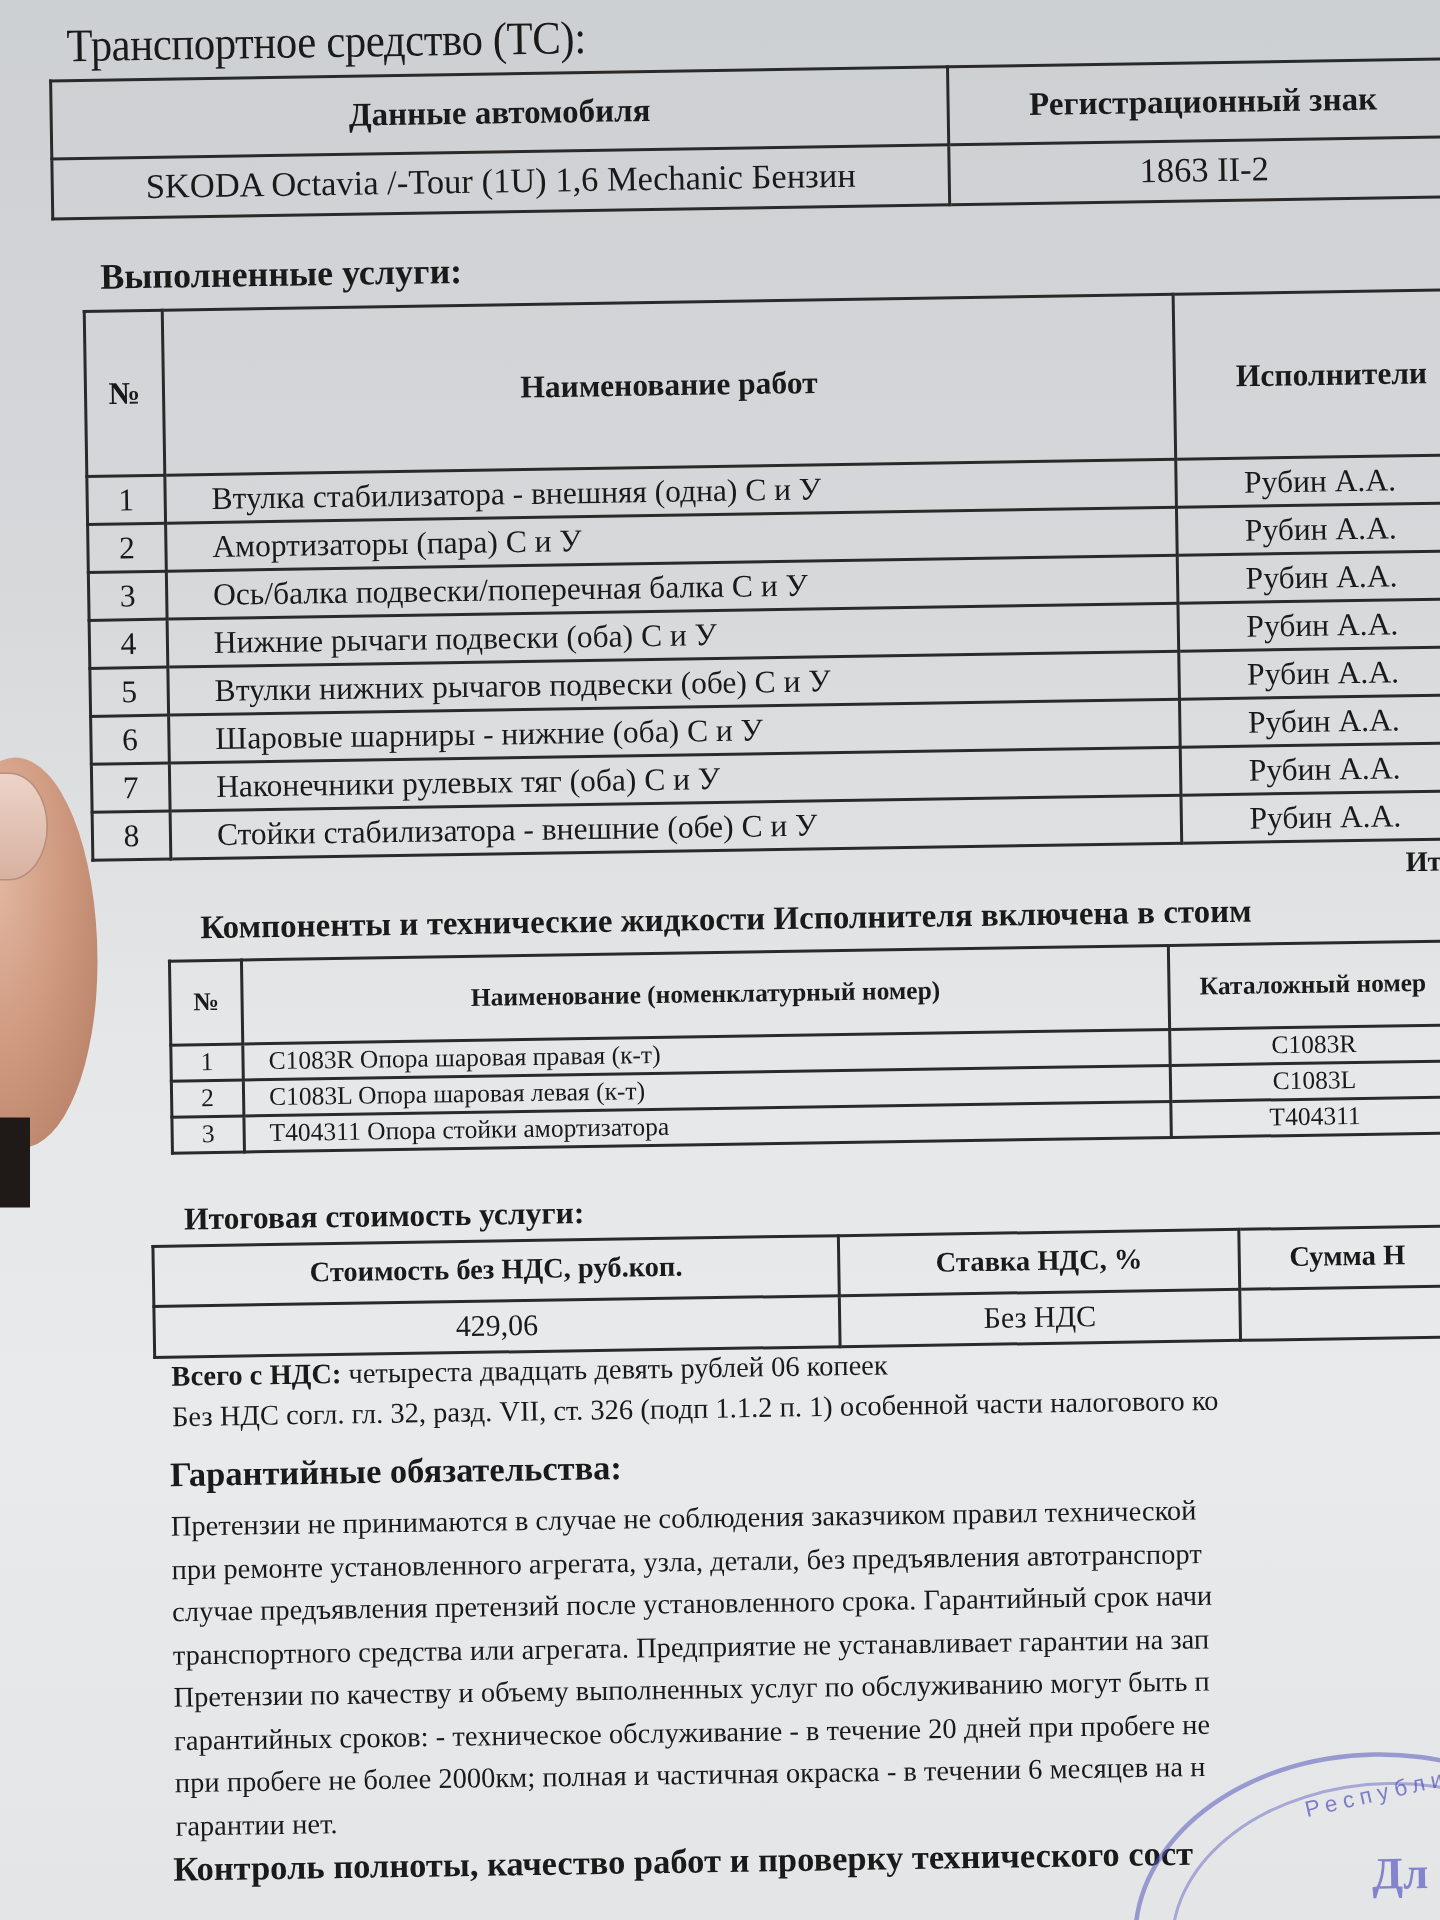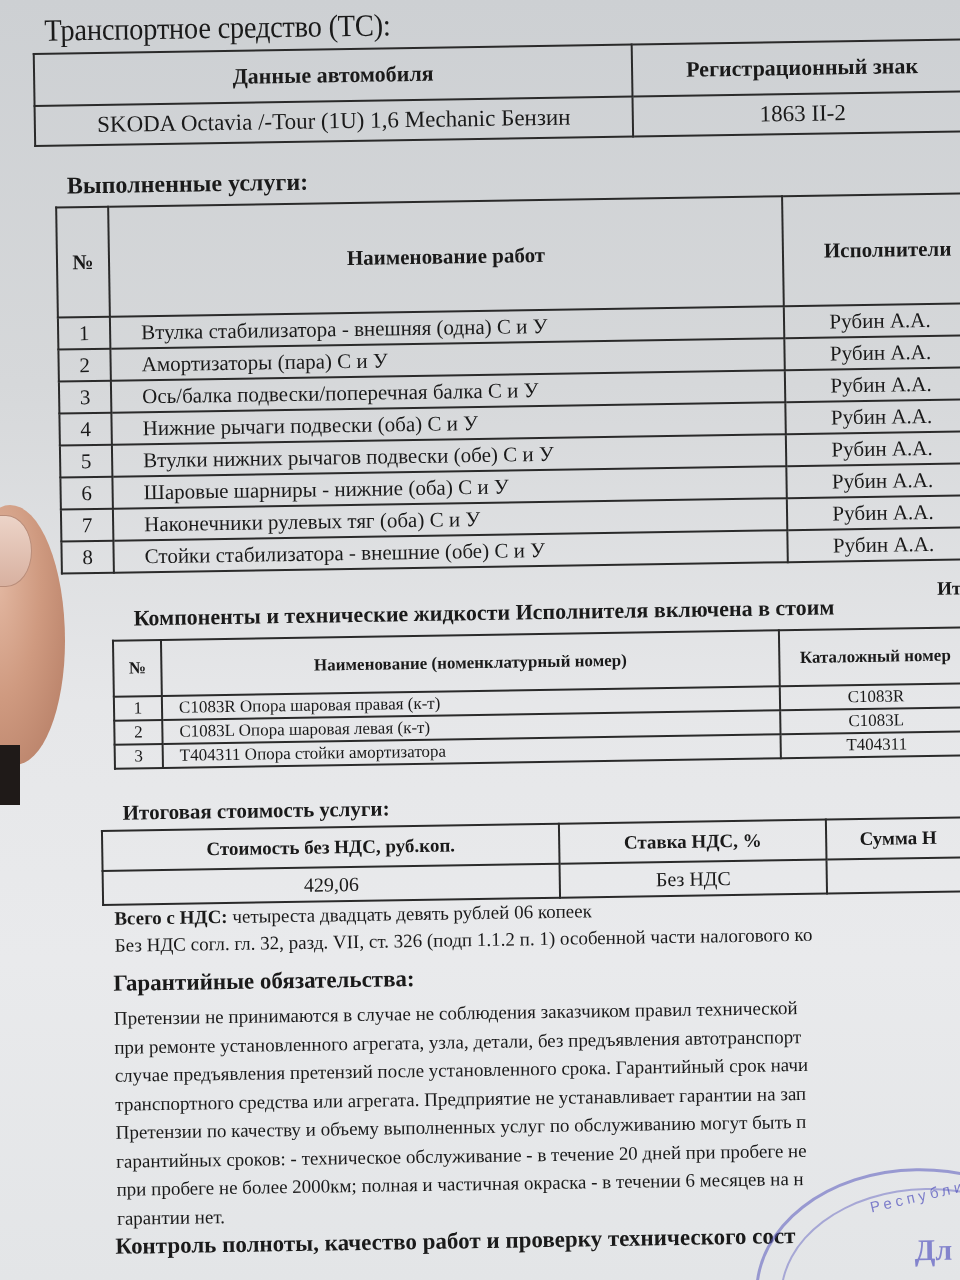--- a/index.html
+++ b/index.html
@@ -113,21 +113,21 @@
           <td class="name">Наконечники рулевых тяг (оба) С и У</td>
           <td class="exec">Рубин А.А.</td>
         </tr>
     <tr>
           <td class="num">8</td>
           <td class="name">Стойки стабилизатора - внешние (обе) С и У</td>
           <td class="exec">Рубин А.А.</td>
         </tr>
   </tbody>
     </table>
-  <div class="abs" style="left:938px;top:585px;font-weight:bold;font-size:19px;">Ит</div>
+  <div class="abs" style="left:938px;top:572px;font-weight:bold;font-size:19px;">Ит</div>
 
   <div class="abs title-components">Компоненты и технические жидкости Исполнителя включена в стоим</div>
   <table class="t-comp">
     <tbody>
         <tr>
       <th>№</th>
       <th>Наименование (номенклатурный номер)</th>
       <th>Каталожный номер</th>
     </tr>
     <tr>

